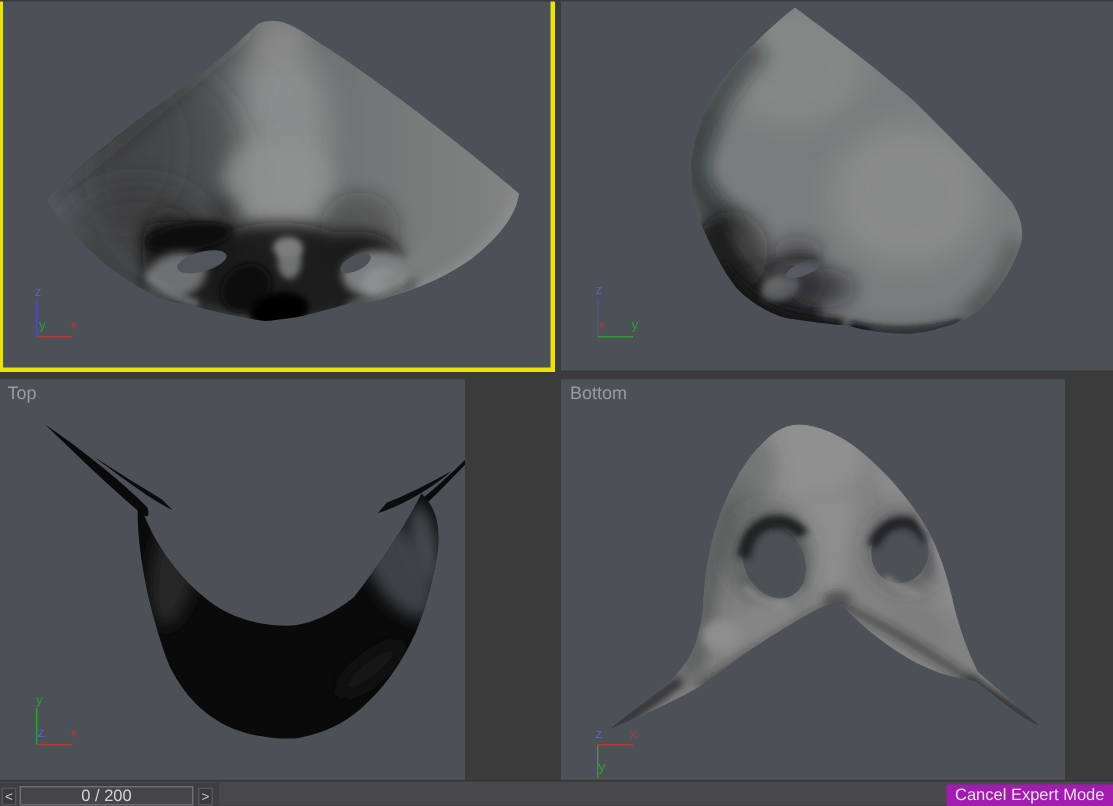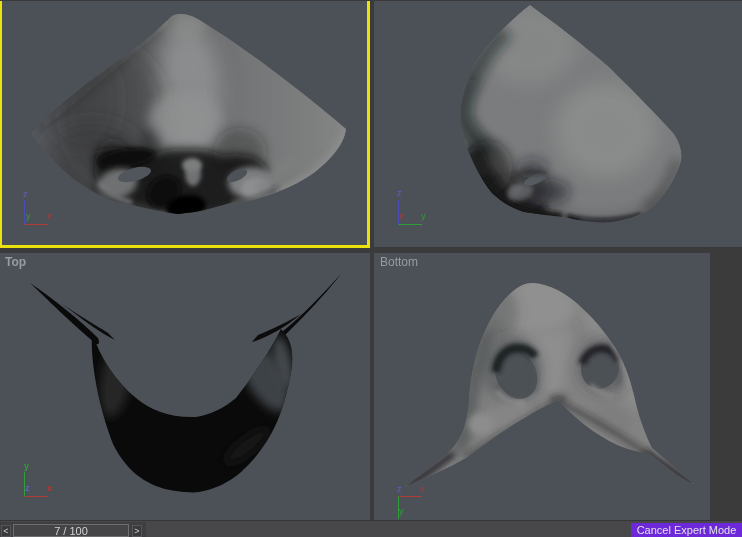--- a/index.html
+++ b/index.html
@@ -1,31 +1,31 @@
 <!DOCTYPE html>
 <html><head>
 <meta charset="utf-8">
 <style>
 html,body{margin:0;padding:0;width:742px;height:537px;background:#3b3b3b;overflow:hidden;
 font-family:"Liberation Sans",sans-serif;}
 *{box-sizing:border-box}
 .vp{position:absolute;background:#4c5057;overflow:hidden}
 #tl{left:0;top:0;width:370px;height:248px;border:3px solid #ece20b;border-top:0;border-left-width:2px;}
 #tr{left:374px;top:0;width:368px;height:247px;}
-#bl{left:0;top:253px;width:370px;height:267px;font-weight:bold;}
+#bl{left:0;top:253px;width:310px;height:267px;}
 #br{left:374px;top:253px;width:336px;height:267px;}
 #bar{position:absolute;left:0;top:520px;width:742px;height:17px;background:#48484a;border-top:1px solid #36363a;}
 #barleft{position:absolute;left:0;top:1px;width:146px;height:16px;background:#3f3f41;}
 #leftbtn,#rightbtn{position:absolute;top:4px;width:10px;height:12px;background:#3a3a3d;
 border:1px solid #55555a;color:#cfcfd2;font-size:9px;text-align:center;line-height:10px;}
 #leftbtn{left:1px}
 #rightbtn{left:132px}
 #thumb{position:absolute;left:13px;top:3px;width:116px;height:13px;background:#454547;
 border:1px solid #6e6e71;color:#d2d2d4;font-size:11px;text-align:center;line-height:12px;}
-#cancel{position:absolute;left:631px;top:2px;width:111px;height:15px;background:#6d28d9;
+#cancel{position:absolute;left:631px;top:2px;width:111px;height:15px;background:#a21caf;
 color:#e2e2e4;font-size:11px;text-align:center;line-height:14px;}
 svg{position:absolute;left:0;top:0}
 </style>
 </head>
 <body>
 <div style="position:absolute;left:0;top:0;width:742px;height:1px;background:#3a3a3c;z-index:50"></div>
 
 <div class="vp" id="tl">
 <svg width="365" height="245" viewBox="2 0 365 245">
 <defs>
@@ -255,16 +255,16 @@
 <line x1="398.5" y1="496.5" x2="422" y2="496.5" stroke="#b23a34" stroke-width="1"></line>
 <line x1="398.5" y1="496.5" x2="398.5" y2="519" stroke="#2f9e36" stroke-width="1"></line>
 <text x="399" y="514" fill="#2f9e36">y</text>
 </g>
 </svg>
 </div>
 
 <div id="bar">
 <div id="barleft"></div>
 <div id="leftbtn">&lt;</div>
-<div id="thumb">7 / 100</div>
+<div id="thumb">0 / 200</div>
 <div id="rightbtn">&gt;</div>
 <div id="cancel">Cancel Expert Mode</div>
 </div>
 
 </body></html>

